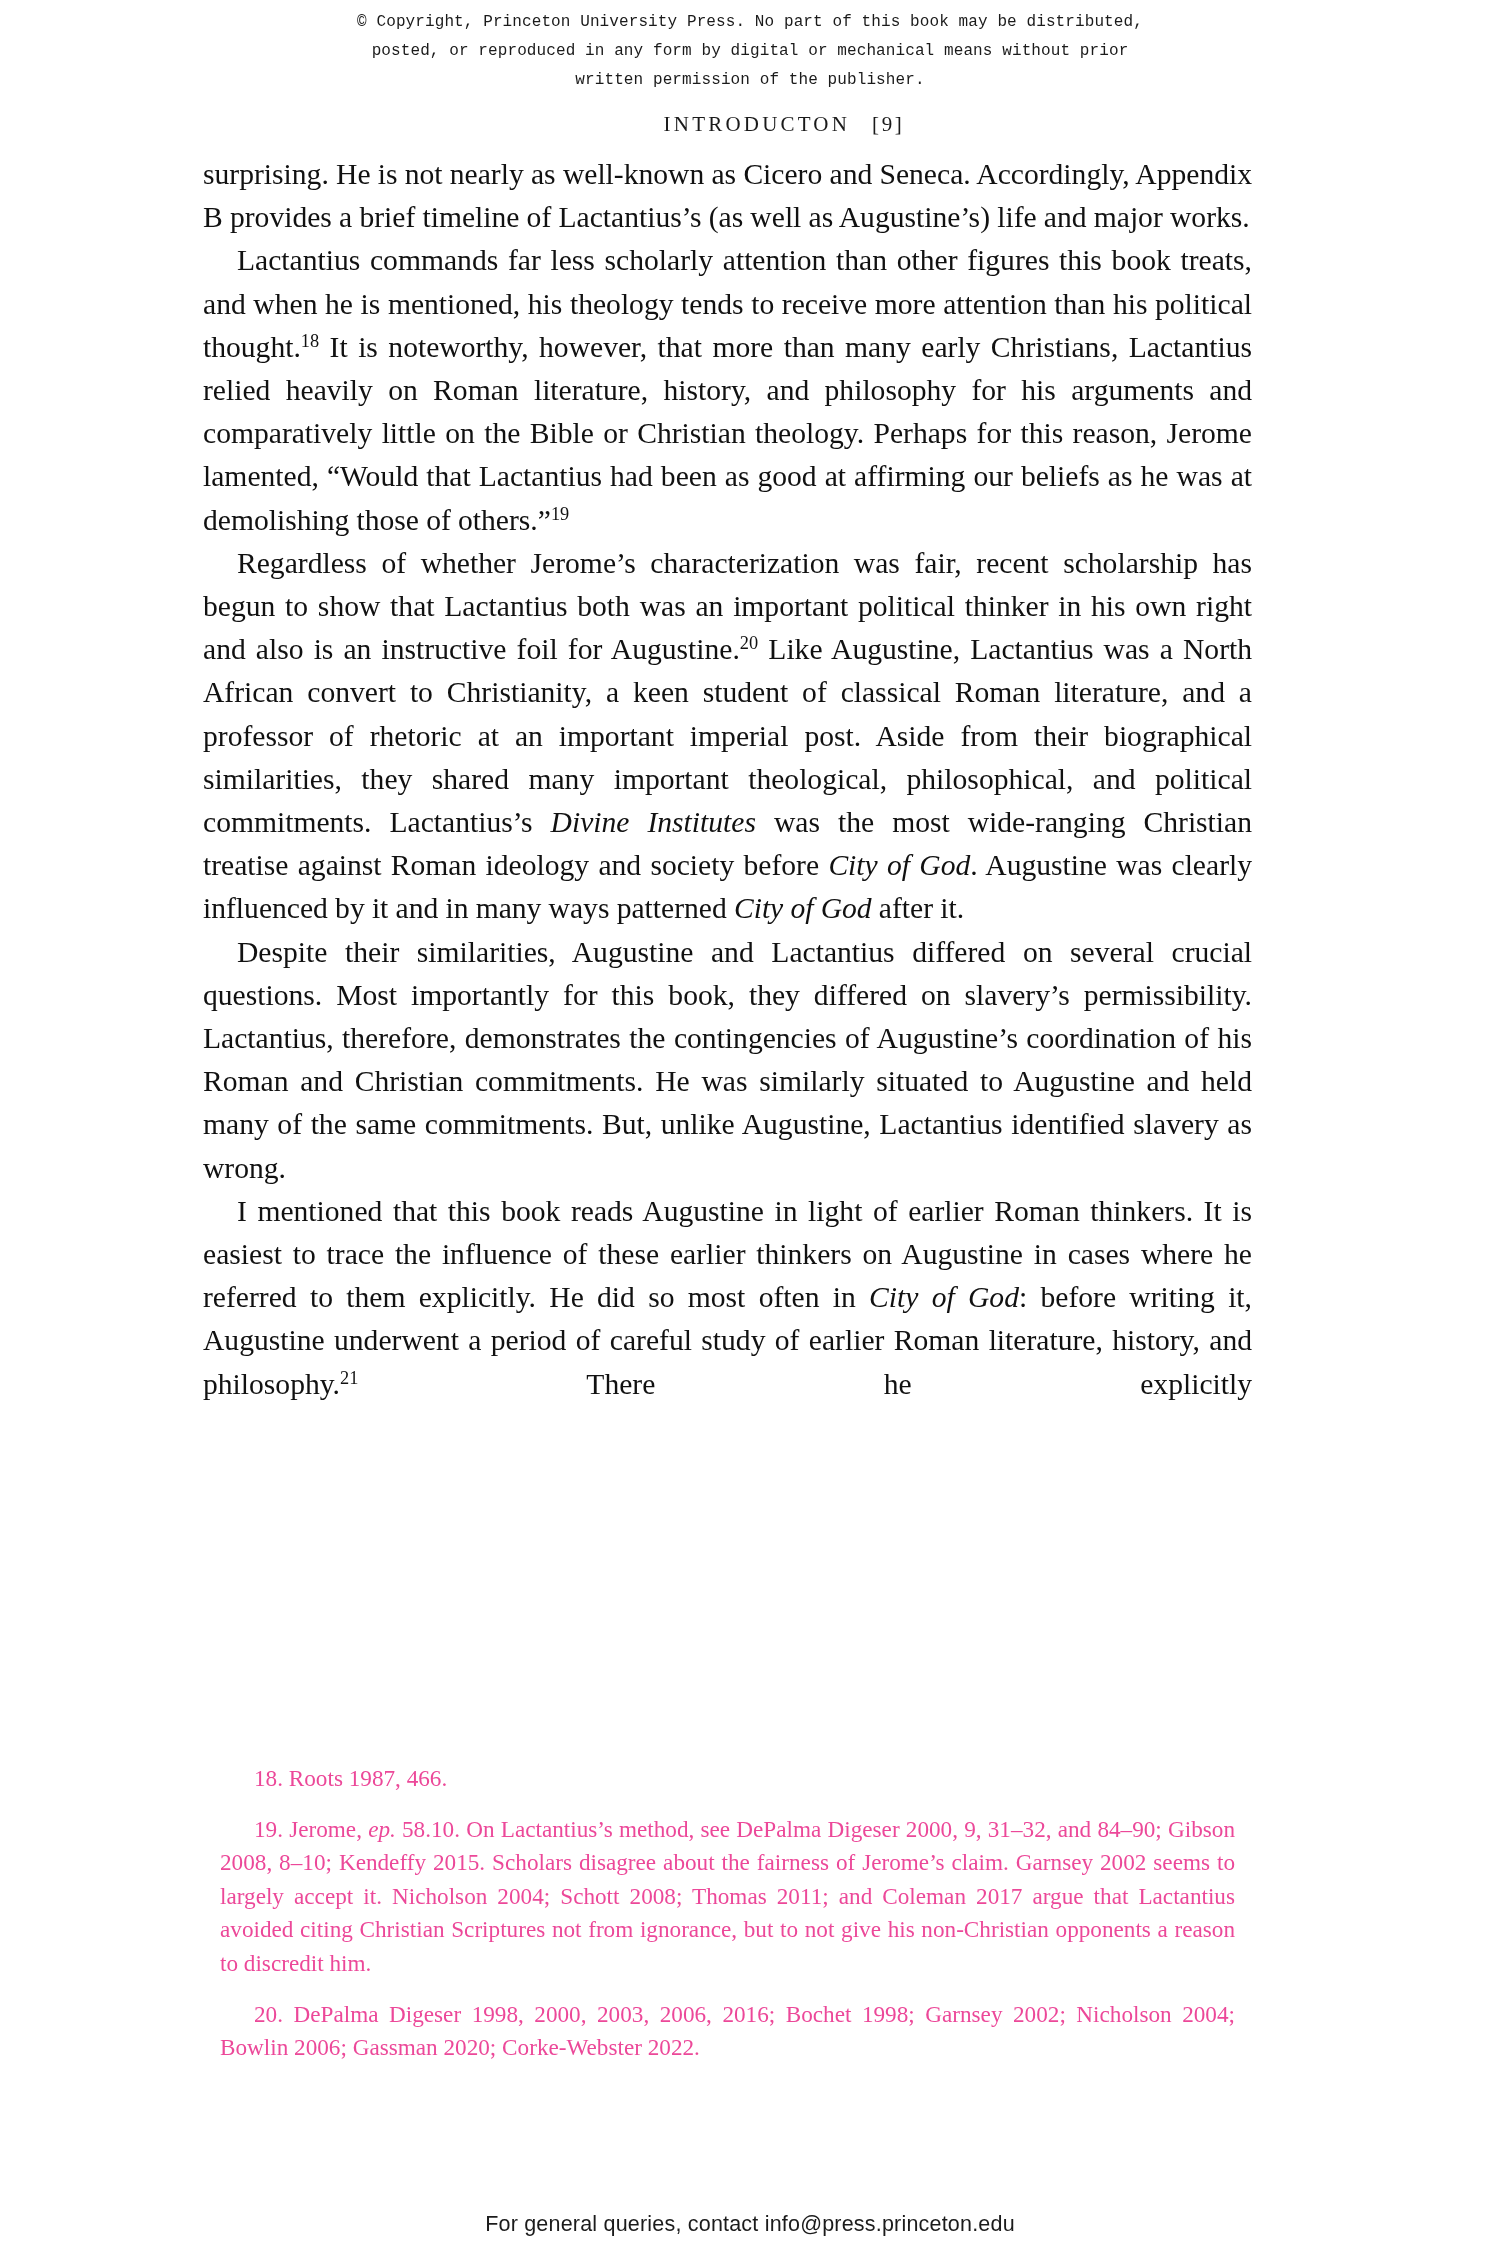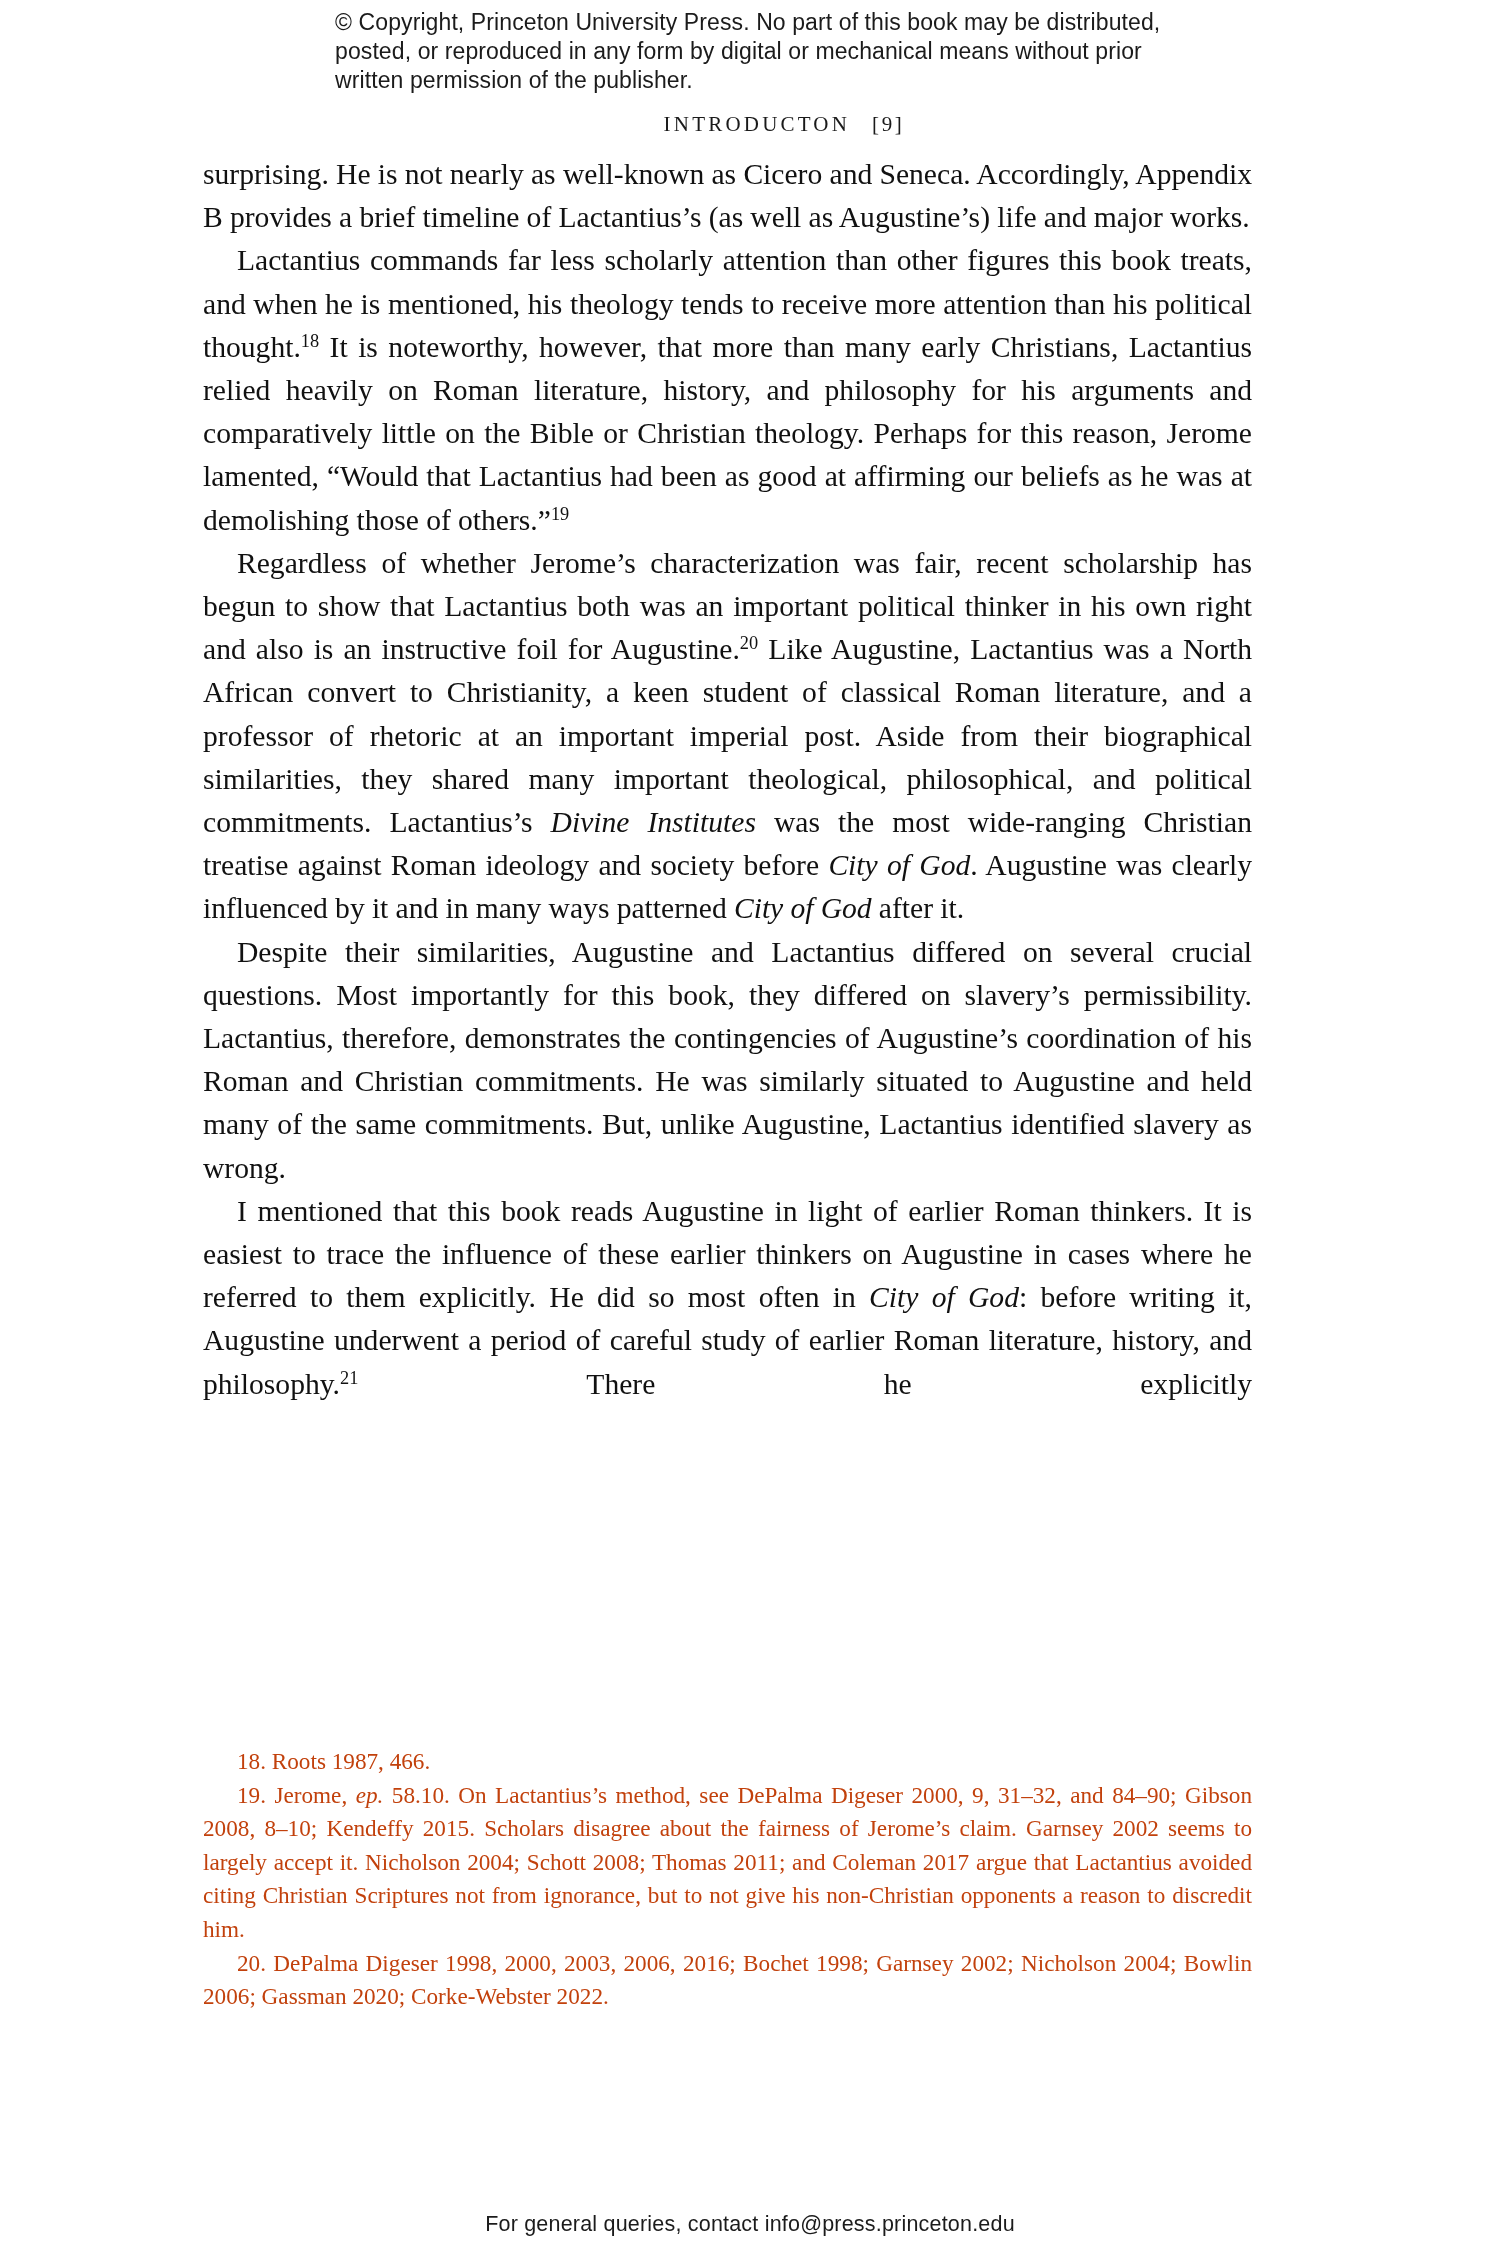--- a/index.html
+++ b/index.html
@@ -20,23 +20,23 @@
   
   .copyright-band {
     position: absolute;
     left: 0;
     top: 8px;
     width: 1500px;
     text-align: center;
   }
   .copyright-band .cp-inner {
     display: inline-block;
-    text-align: left;
-    font-family: Liberation Sans, sans-serif;
-    font-size: 23px;
+    text-align: center;
+    font-family: Liberation Mono, monospace;
+    font-size: 16px;
     line-height: 29px;
     color: #1b1b1b;
     letter-spacing: 0.1px;
     width: 830px;
   }
 
   
   .running-head {
     position: absolute;
     left: 0;
@@ -94,27 +94,27 @@
   }
 
   
   .footnotes {
     position: absolute;
     left: 203px;
     top: 1745px;
     width: 1049px;
   }
   .footnotes p {
-    margin: 0;
+    margin: 17px;
     font-size: 23.2px;
     line-height: 33.6px;
     text-align: justify;
     text-justify: inter-word;
     hyphens: none;
-    color: #c2410c;
+    color: #ec4899;
     font-feature-settings: "onum" 1, "lnum" 0;
     font-variant-numeric: oldstyle-nums;
   }
   .footnotes p.fn-indent {
     text-indent: 34px;
   }
 
   
   .page-footer {
     position: absolute;

